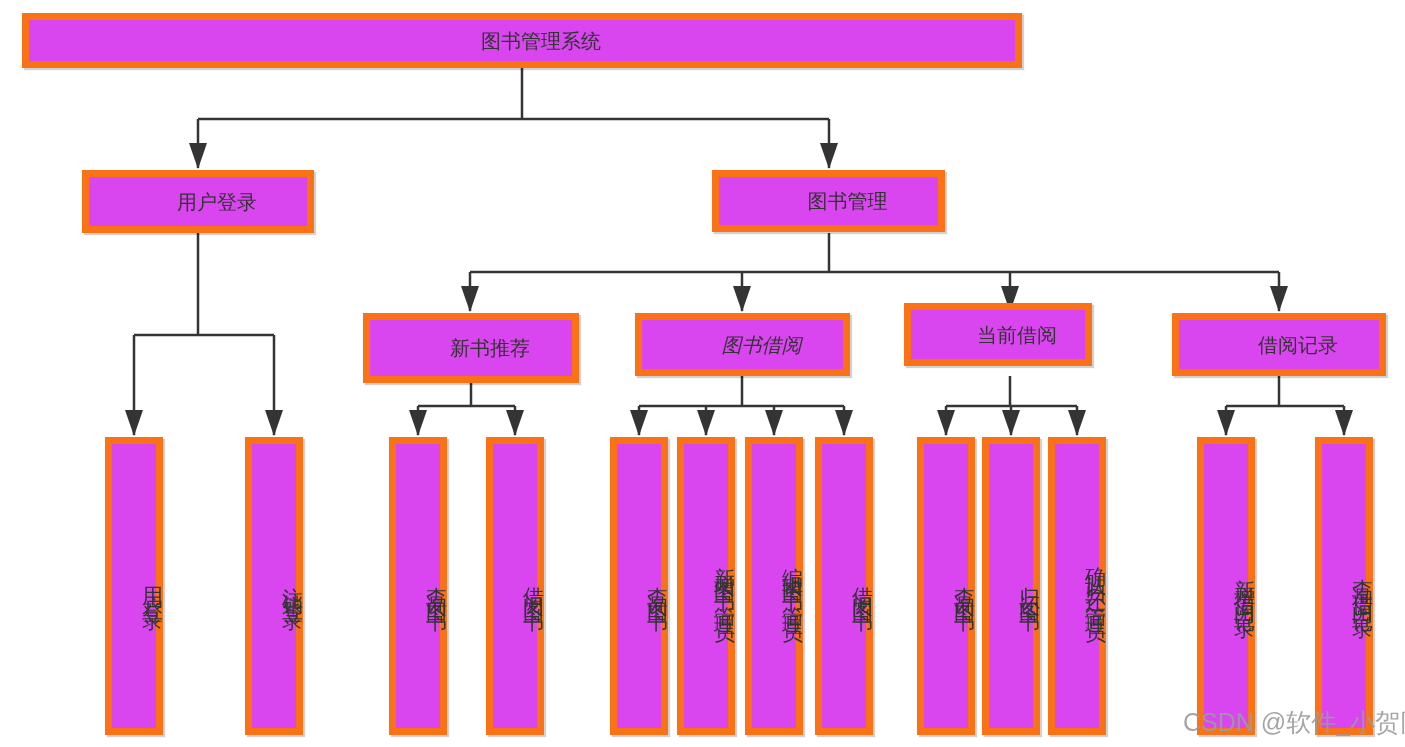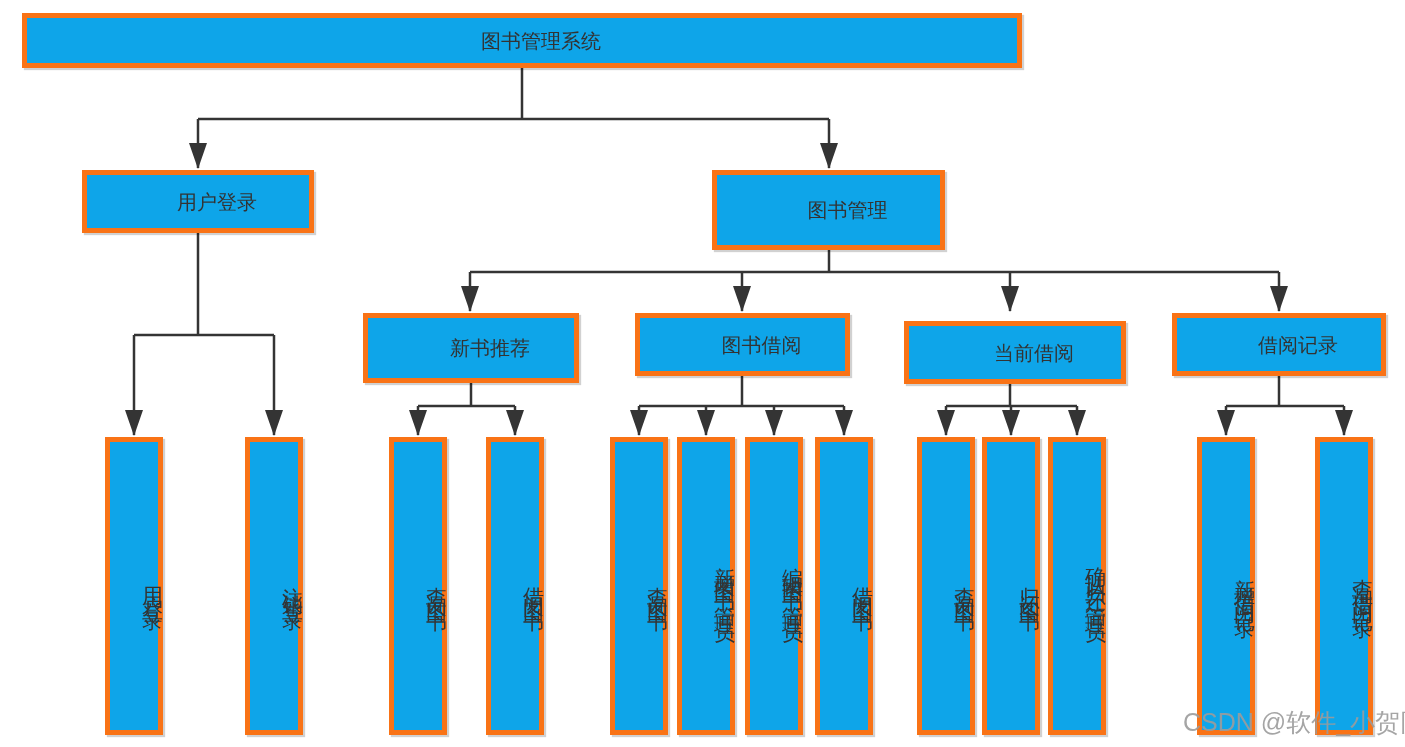--- a/index.html
+++ b/index.html
@@ -7,22 +7,22 @@
     position: relative;
     width: 1405px;
     height: 747px;
     background: #ffffff;
     font-family: "Liberation Sans", "DejaVu Sans", sans-serif;
     overflow: hidden;
   }
   .node {
     position: absolute;
     box-sizing: border-box;
-    background: #0ea5e9;
-    border: 5px solid #f97316;
+    background: #d946ef;
+    border: 7px solid #f97316;
     box-shadow: 2px 2px 1px rgba(0,0,0,0.18);
     display: flex;
     align-items: center;
     justify-content: center;
     color: #333333;
     font-size: 20px;
     line-height: 1;
     white-space: nowrap;
     z-index: 2;
     padding-left: 38px;
@@ -93,25 +93,25 @@
     <line class="wire" x1="946" y1="406" x2="946" y2="435" marker-end="url(#ah)"></line>
     <line class="wire" x1="1011" y1="406" x2="1011" y2="435" marker-end="url(#ah)"></line>
     <line class="wire" x1="1077" y1="406" x2="1077" y2="435" marker-end="url(#ah)"></line>
     <line class="wire" x1="1226" y1="406" x2="1226" y2="435" marker-end="url(#ah)"></line>
     <line class="wire" x1="1344" y1="406" x2="1344" y2="435" marker-end="url(#ah)"></line>
   </svg>
 
   <div class="node" style="left:22px; top:13px; width:1000px; height:55px;">图书管理系统</div>
 
   <div class="node" style="left:82px; top:170px; width:232px; height:63px;">用户登录</div>
-  <div class="node" style="left:712px; top:170px; width:233px; height:80px;">图书管理</div>
+  <div class="node" style="left:712px; top:170px; width:233px; height:62px;">图书管理</div>
 
   <div class="node" style="left:363px; top:313px; width:216px; height:70px;">新书推荐</div>
-  <div class="node" style="left:635px; top:313px; width:215px; height:63px;">图书借阅</div>
-  <div class="node" style="left:904px; top:321px; width:222px; height:63px;">当前借阅</div>
+  <div class="node" style="left:635px; top:313px; width:215px; height:63px;font-style:italic;">图书借阅</div>
+  <div class="node" style="left:904px; top:303px; width:188px; height:63px;">当前借阅</div>
   <div class="node" style="left:1172px; top:313px; width:214px; height:63px;">借阅记录</div>
 
   <div class="node leaf" style="left:105px;">
     <span class="vtext">用户登录</span>
   </div>
   <div class="node leaf" style="left:245px;">
     <span class="vtext">注销登录</span>
   </div>
 
   <div class="node leaf" style="left:389px;">

